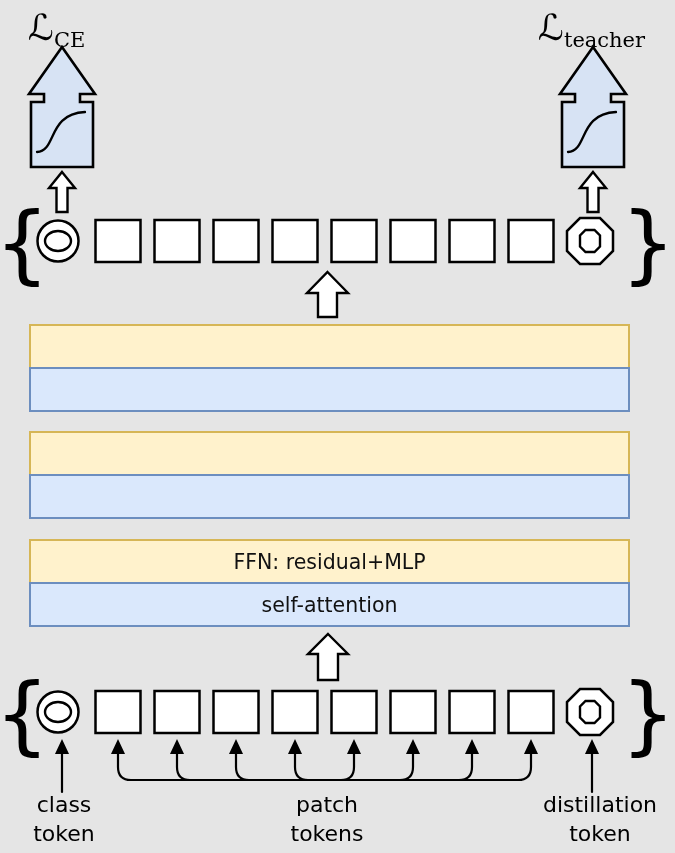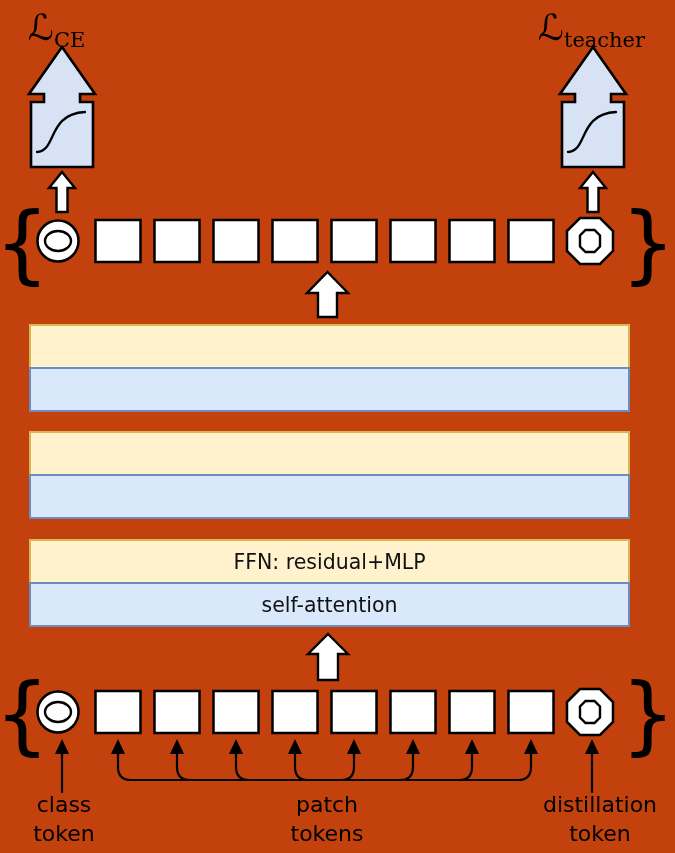--- a/index.html
+++ b/index.html
@@ -1,16 +1,16 @@
 <!DOCTYPE html>
 <html><head>
 <meta charset="utf-8">
 <style>
   html,body{margin:0;padding:0;background:#ffffff;}
-  .stage{position:relative;width:675px;height:853px;background:#c2410c;font-family:"DejaVu Sans",sans-serif;}
+  .stage{position:relative;width:675px;height:853px;background:#e5e5e5;font-family:"DejaVu Sans",sans-serif;}
   svg{display:block;}
   .tok{fill:#ffffff;stroke:#000000;stroke-width:2.5;}
   .tok-inner{fill:none;stroke:#000000;stroke-width:2.4;}
   .head-shape{stroke:#000000;stroke-width:2.6;}
   .sigmoid{fill:none;stroke:#000000;stroke-width:2.3;stroke-linecap:round;}
   .outline-arrow{fill:#ffffff;stroke:#000000;stroke-width:2.4;stroke-linejoin:miter;}
   .bar{stroke-width:2;}
   .bar-label{font:20.5px "DejaVu Sans",sans-serif;fill:#111111;text-anchor:middle;}
   .caption{font:22px "DejaVu Sans",sans-serif;fill:#000000;text-anchor:middle;}
   .loss{font:italic 36px "DejaVu Serif","DejaVu Sans",serif;fill:#000000;}

